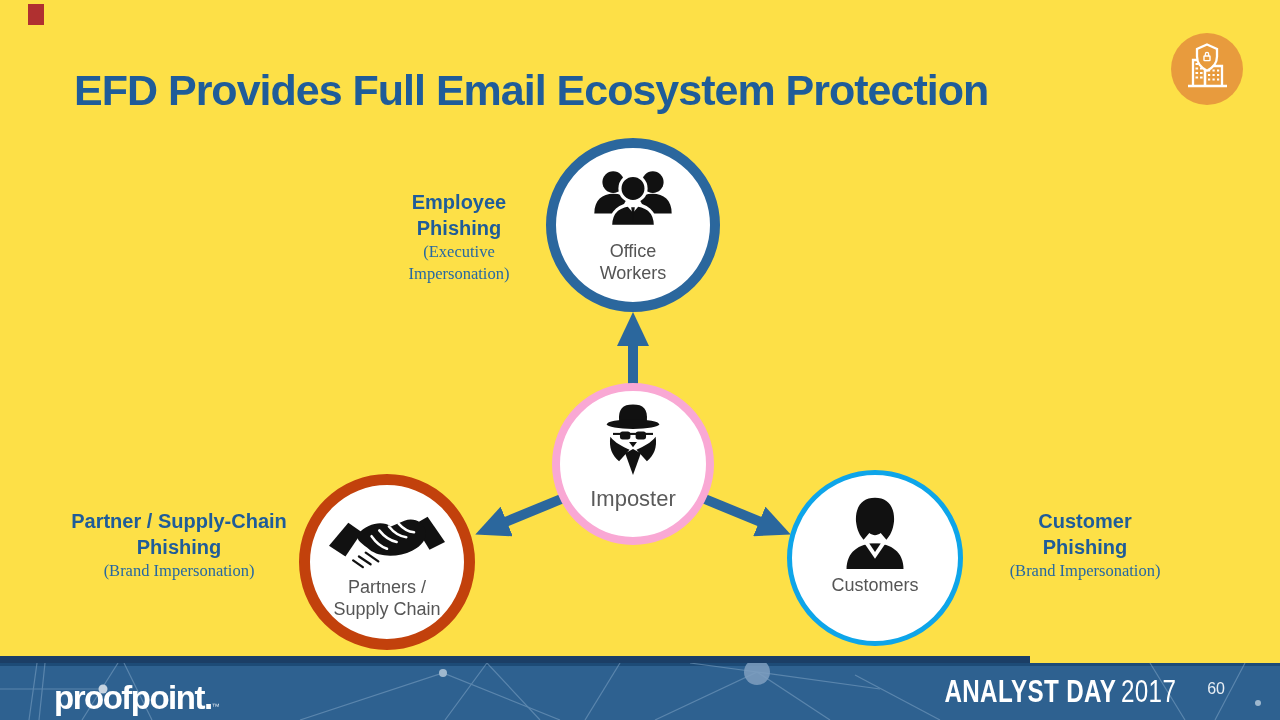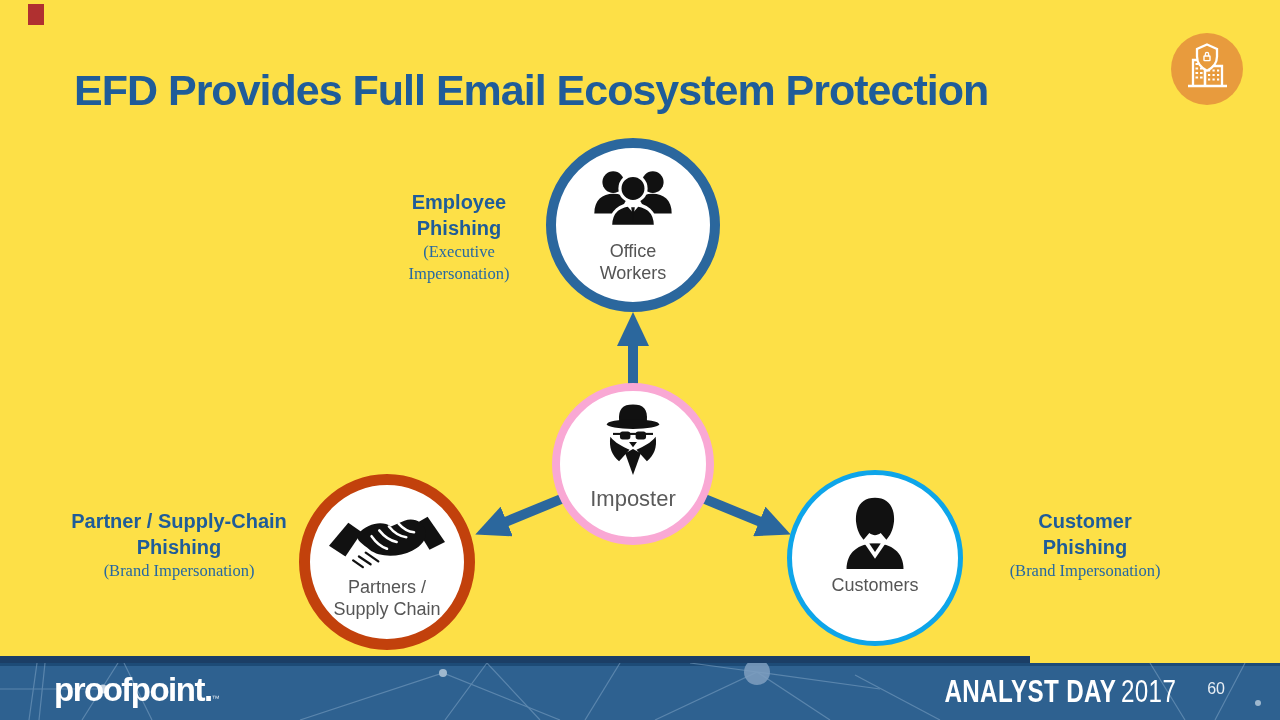--- a/index.html
+++ b/index.html
@@ -36,21 +36,21 @@
   .callout-partner{left:18px;top:508px;width:322px;}
   .callout-customer{left:924px;top:508px;width:322px;}
 
   
   .pre-footer-strip{position:absolute;left:0;top:656px;width:1030px;height:7px;background:#1B3E66;}
 
   
   .footer{position:absolute;left:0;top:663px;width:1280px;height:57px;background:#2E6190;}
   .footer::before{content:"";position:absolute;left:0;top:0;width:100%;height:3px;background:#1D4B77;}
   .footer-pattern{position:absolute;left:0;top:0;width:1280px;height:57px;}
-  .logo{position:absolute;left:54px;top:8px;color:#fff;font-weight:700;font-size:33px;
+  .logo{position:absolute;left:54px;top:16px;color:#fff;font-weight:700;font-size:33px;
         letter-spacing:-1.5px;white-space:nowrap;}
   .logo .tm{font-size:8px;font-weight:400;vertical-align:baseline;opacity:.8;}
   .event{position:absolute;right:104px;top:11px;color:#fff;white-space:nowrap;
          transform:scaleX(.78);transform-origin:100% 50%;font-size:31px;letter-spacing:.5px;}
   .event .yb{font-weight:700;}
   .event .yr{font-weight:400;margin-left:6px;}
   .pagenum{position:absolute;right:55px;top:17px;color:#E8EEF4;font-size:16px;}
 </style>
 </head>
 <body>

